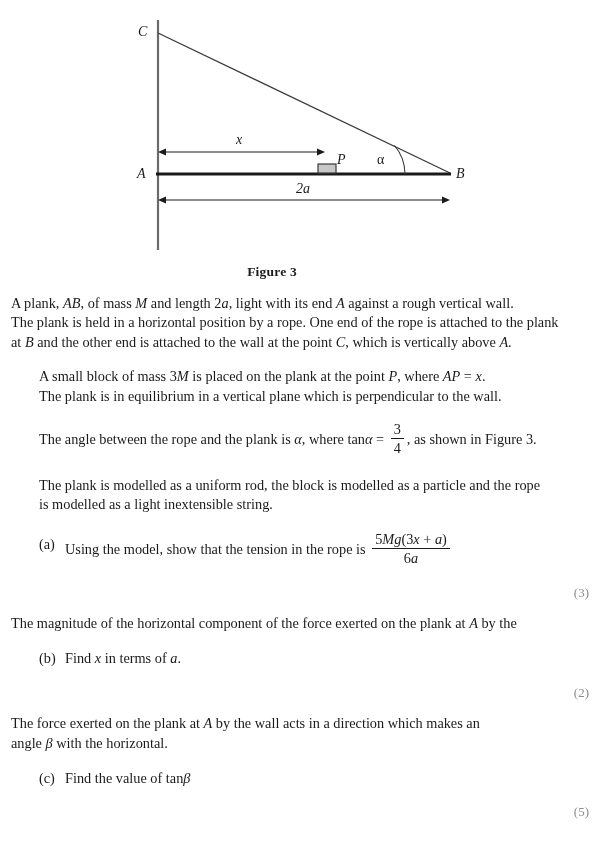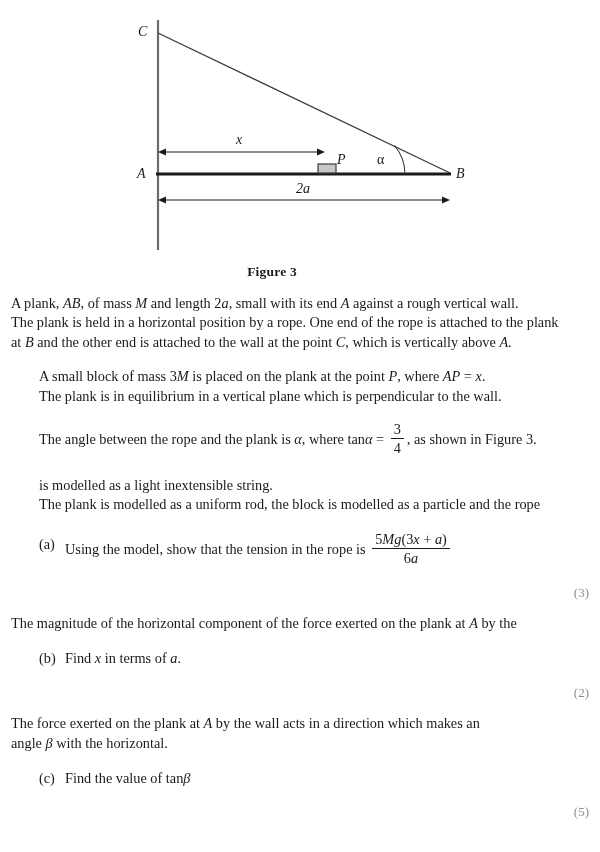--- a/index.html
+++ b/index.html
@@ -153,37 +153,37 @@
     <span class="fig-label lbl-x">x</span>
     <span class="fig-label lbl-2a">2a</span>
     <span class="fig-label lbl-alpha">α</span>
   </div>
 
   <div class="figure-caption">Figure 3</div>
 
   <div class="body-text">
 
     <div class="para">
-      <span class="line"><span>A plank, </span><i>AB</i><span>, of mass </span><i>M</i><span> and length 2</span><i>a</i><span>, small with its end </span><i>A</i><span> against a rough vertical wall.</span></span>
+      <span class="line"><span>A plank, </span><i>AB</i><span>, of mass </span><i>M</i><span> and length 2</span><i>a</i><span>, light with its end </span><i>A</i><span> against a rough vertical wall.</span></span>
       <span class="line">The plank is held in a horizontal position by a rope.  One end of the rope is attached to the plank</span>
       <span class="line"><span>at </span><i>B</i><span> and the other end is attached to the wall at the point </span><i>C</i><span>, which is vertically above </span><i>A</i><span>.</span></span>
     </div>
 
     <div class="para">
       <span class="line"><span>A small block of mass 3</span><i>M</i><span> is placed on the plank at the point </span><i>P</i><span>, where </span><i>AP</i><span> = </span><i>x</i><span>.</span></span>
       <span class="line">The plank is in equilibrium in a vertical plane which is perpendicular to the wall.</span>
     </div>
 
     <div class="para" style="margin-top:17px; line-height:22px;">
       <span class="nowrap"><span>The angle between the rope and the plank is </span><i>α</i><span>, where tan</span><i>α</i><span> = </span><span class="frac small"><span class="num">3</span><span class="den">4</span></span><span>, as shown in Figure 3.</span></span>
     </div>
 
     <div class="para" style="margin-top:17px;">
+      <span class="line">The plank is modelled as a uniform rod, the block is modelled as a particle and the rope</span>
       <span class="line">is modelled as a light inextensible string.</span>
-      <span class="line">The plank is modelled as a uniform rod, the block is modelled as a particle and the rope</span>
     </div>
 
     <div class="para part" style="margin-top:18px; line-height:22px;">
       <span class="tag">(a)</span>
       <span class="nowrap"><span>Using the model, show that the tension in the rope is </span><span class="frac small"><span class="num"><span>5</span><i>Mg</i><span>(3</span><i>x</i><span> + </span><i>a</i><span>)</span></span><span class="den"><span>6</span><i>a</i></span></span></span>
     </div>
     <div class="marks" style="margin-top:14px;">(3)</div>
 
     <div class="para" style="margin-top:12px;">
       <span class="line"><span>The magnitude of the horizontal component of the force exerted on the plank at </span><i>A</i><span> by the</span></span>

